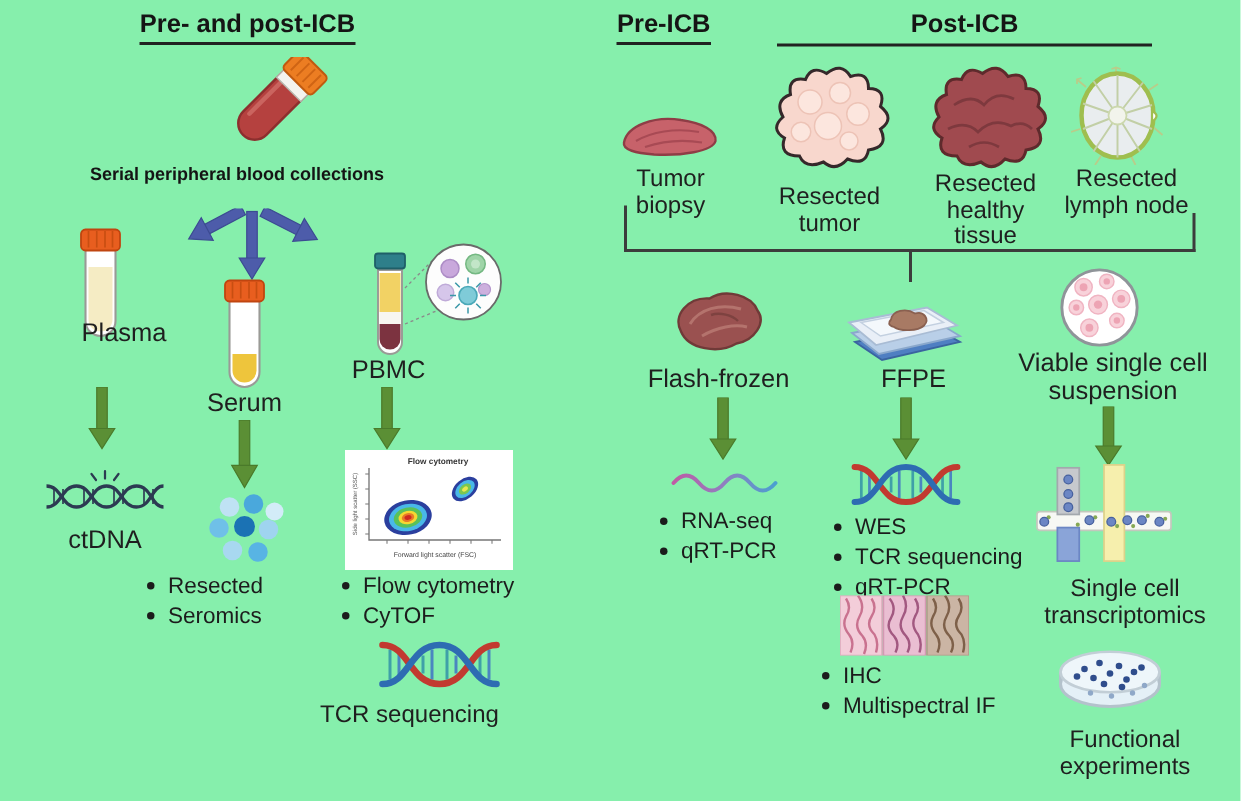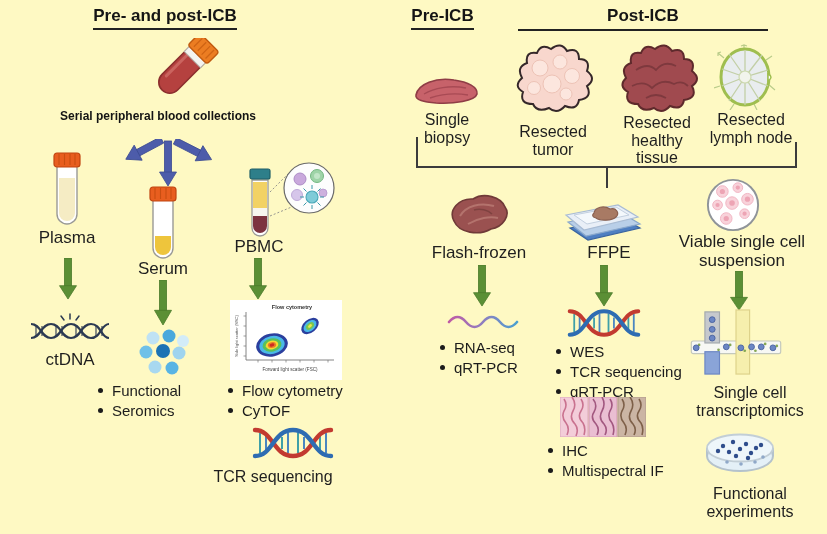--- a/index.html
+++ b/index.html
@@ -1,17 +1,17 @@
 <!DOCTYPE html>
 <html><head>
 <meta charset="utf-8">
 <style>
   html,body{margin:0;padding:0;background:#fff;}
   #figure{
-    position:relative;width:827px;height:534px;background:#fef9c3;
+    position:relative;width:827px;height:534px;background:#86efac;
     font-family:"Liberation Sans",sans-serif;color:#1d1d1d;overflow:hidden;
   }
   .abs{position:absolute;}
   .hdr{font-size:17px;font-weight:bold;text-align:center;color:#151515;}
   .hdr .ul{border-bottom:2.5px solid #222;padding-bottom:2px;display:inline-block;}
   .hdr-line{font-size:17px;font-weight:bold;text-align:center;color:#151515;border-bottom:2.5px solid #222;padding-bottom:3px;}
   .lbl{font-size:17px;text-align:center;line-height:1.12;color:#1f1f1f;}
   .lbl-s{font-size:16px;text-align:center;line-height:1.1;color:#1f1f1f;}
   .lbl-b{font-size:12px;font-weight:bold;text-align:center;line-height:1.18;color:#141414;}
   .bullets{font-size:15px;line-height:20px;color:#1c1c1c;text-align:center;}
@@ -56,21 +56,21 @@
       </g>
     </g>
   </svg>
 
   <svg class="abs" style="left:52px;top:152px;" width="30" height="74" viewBox="0 0 30 74">
     <path d="M5,14 h20 v48 a10,10 0 0 1 -20,0 z" fill="#ffffff" stroke="#9a9a96" stroke-width="1.4"></path>
     <path d="M7,26 h16 v35 a8,8 0 0 1 -16,0 z" fill="#f5ecc4"></path>
     <rect x="2" y="1" width="26" height="14" rx="3" fill="#e85e1f" stroke="#c04510" stroke-width="1.2"></rect>
     <path d="M7,2 v11 M12.5,2 v11 M18,2 v11 M23,2 v11" stroke="#c84e12" stroke-width="1.1"></path>
   </svg>
-  <div class="abs lbl" style="left:23px;top:228px;width:88px;">Plasma</div>
+  <div class="abs lbl" style="left:23px;top:212px;width:88px;text-align:right;">Plasma</div>
 
   <svg class="abs" style="left:148px;top:186px;" width="30" height="74" viewBox="0 0 30 74">
     <path d="M5,14 h20 v48 a10,10 0 0 1 -20,0 z" fill="#ffffff" stroke="#9a9a96" stroke-width="1.4"></path>
     <path d="M7,50 h16 v11 a8,8 0 0 1 -16,0 z" fill="#eec53c"></path>
     <rect x="2" y="1" width="26" height="14" rx="3" fill="#e85e1f" stroke="#c04510" stroke-width="1.2"></rect>
     <path d="M7,2 v11 M12.5,2 v11 M18,2 v11 M23,2 v11" stroke="#c84e12" stroke-width="1.1"></path>
   </svg>
   <div class="abs lbl" style="left:133px;top:259px;width:60px;">Serum</div>
 
   <svg class="abs" style="left:242px;top:158px;" width="96" height="88" viewBox="0 0 96 88">
@@ -132,21 +132,21 @@
     <circle cx="47" cy="13" r="6" fill="#d3ecf8"></circle>
     <circle cx="10" cy="24" r="6.5" fill="#6fc0e8"></circle>
     <circle cx="27" cy="23" r="7" fill="#1b72b4"></circle>
     <circle cx="43" cy="25" r="6.5" fill="#9fd4ef"></circle>
     <circle cx="19" cy="39" r="6.5" fill="#a8d8f0"></circle>
     <circle cx="36" cy="40" r="6.5" fill="#58b4e4"></circle>
   </svg>
   <div class="abs bullets" style="left:98px;top:381px;width:112px;">
     <div class="b-row">
         <span class="b-dot"></span>
-        <span>Functional</span>
+        <span>Resected</span>
       </div>
     <div class="b-row">
         <span class="b-dot"></span>
         <span>Seromics</span>
       </div>
   </div>
 
   <svg class="abs" style="left:230px;top:300px;" width="112" height="80" viewBox="0 0 112 80">
     <rect x="0" y="0" width="112" height="80" fill="#ffffff"></rect>
     <text x="62" y="9" font-size="5.5" font-weight="bold" fill="#333" text-anchor="middle">Flow cytometry</text>
@@ -201,21 +201,21 @@
 
   <div class="abs hdr" style="left:380px;top:6px;width:125px;">
     <span class="ul">Pre-ICB</span>
   </div>
   <div class="abs hdr-line" style="left:518px;top:6px;width:250px;">Post-ICB</div>
 
   <svg class="abs" style="left:410px;top:70px;" width="74" height="38" viewBox="0 0 74 38">
     <path d="M6,25 C8,14 26,7 44,10 C58,12 68,17 67,24 C65,31 44,34 26,33 C14,32 5,30 6,25 z" fill="#c7626a" stroke="#8f3d46" stroke-width="1.6"></path>
     <path d="M14,24 C24,18 40,15 56,18 M20,28 C32,24 46,23 58,25" fill="none" stroke="#a84a54" stroke-width="1.4"></path>
   </svg>
-  <div class="abs lbl-s" style="left:406px;top:111px;width:82px;">Single biopsy</div>
+  <div class="abs lbl-s" style="left:406px;top:111px;width:82px;">Tumor biopsy</div>
 
   <svg class="abs" style="left:508px;top:40px;" width="90" height="74" viewBox="0 0 90 74">
     <path d="M14,38 Q8,27 19,23 Q17,11 29,13 Q33,3 43,9 Q53,1 59,11 Q71,7 71,19 Q83,19 79,31 Q89,39 79,46 Q85,58 71,60 Q69,71 57,66 Q49,75 41,68 Q29,73 25,64 Q11,64 15,52 Q5,46 14,38 z" fill="#f8d7cd" stroke="#35282a" stroke-width="2"></path>
     <g fill="#fce6de" stroke="#edc3b6" stroke-width="1">
       <circle cx="32" cy="28" r="8"></circle>
         <circle cx="52" cy="22" r="7"></circle>
         <circle cx="64" cy="36" r="7.5"></circle>
       <circle cx="44" cy="44" r="9"></circle>
         <circle cx="26" cy="48" r="6.5"></circle>
         <circle cx="58" cy="54" r="6"></circle>

